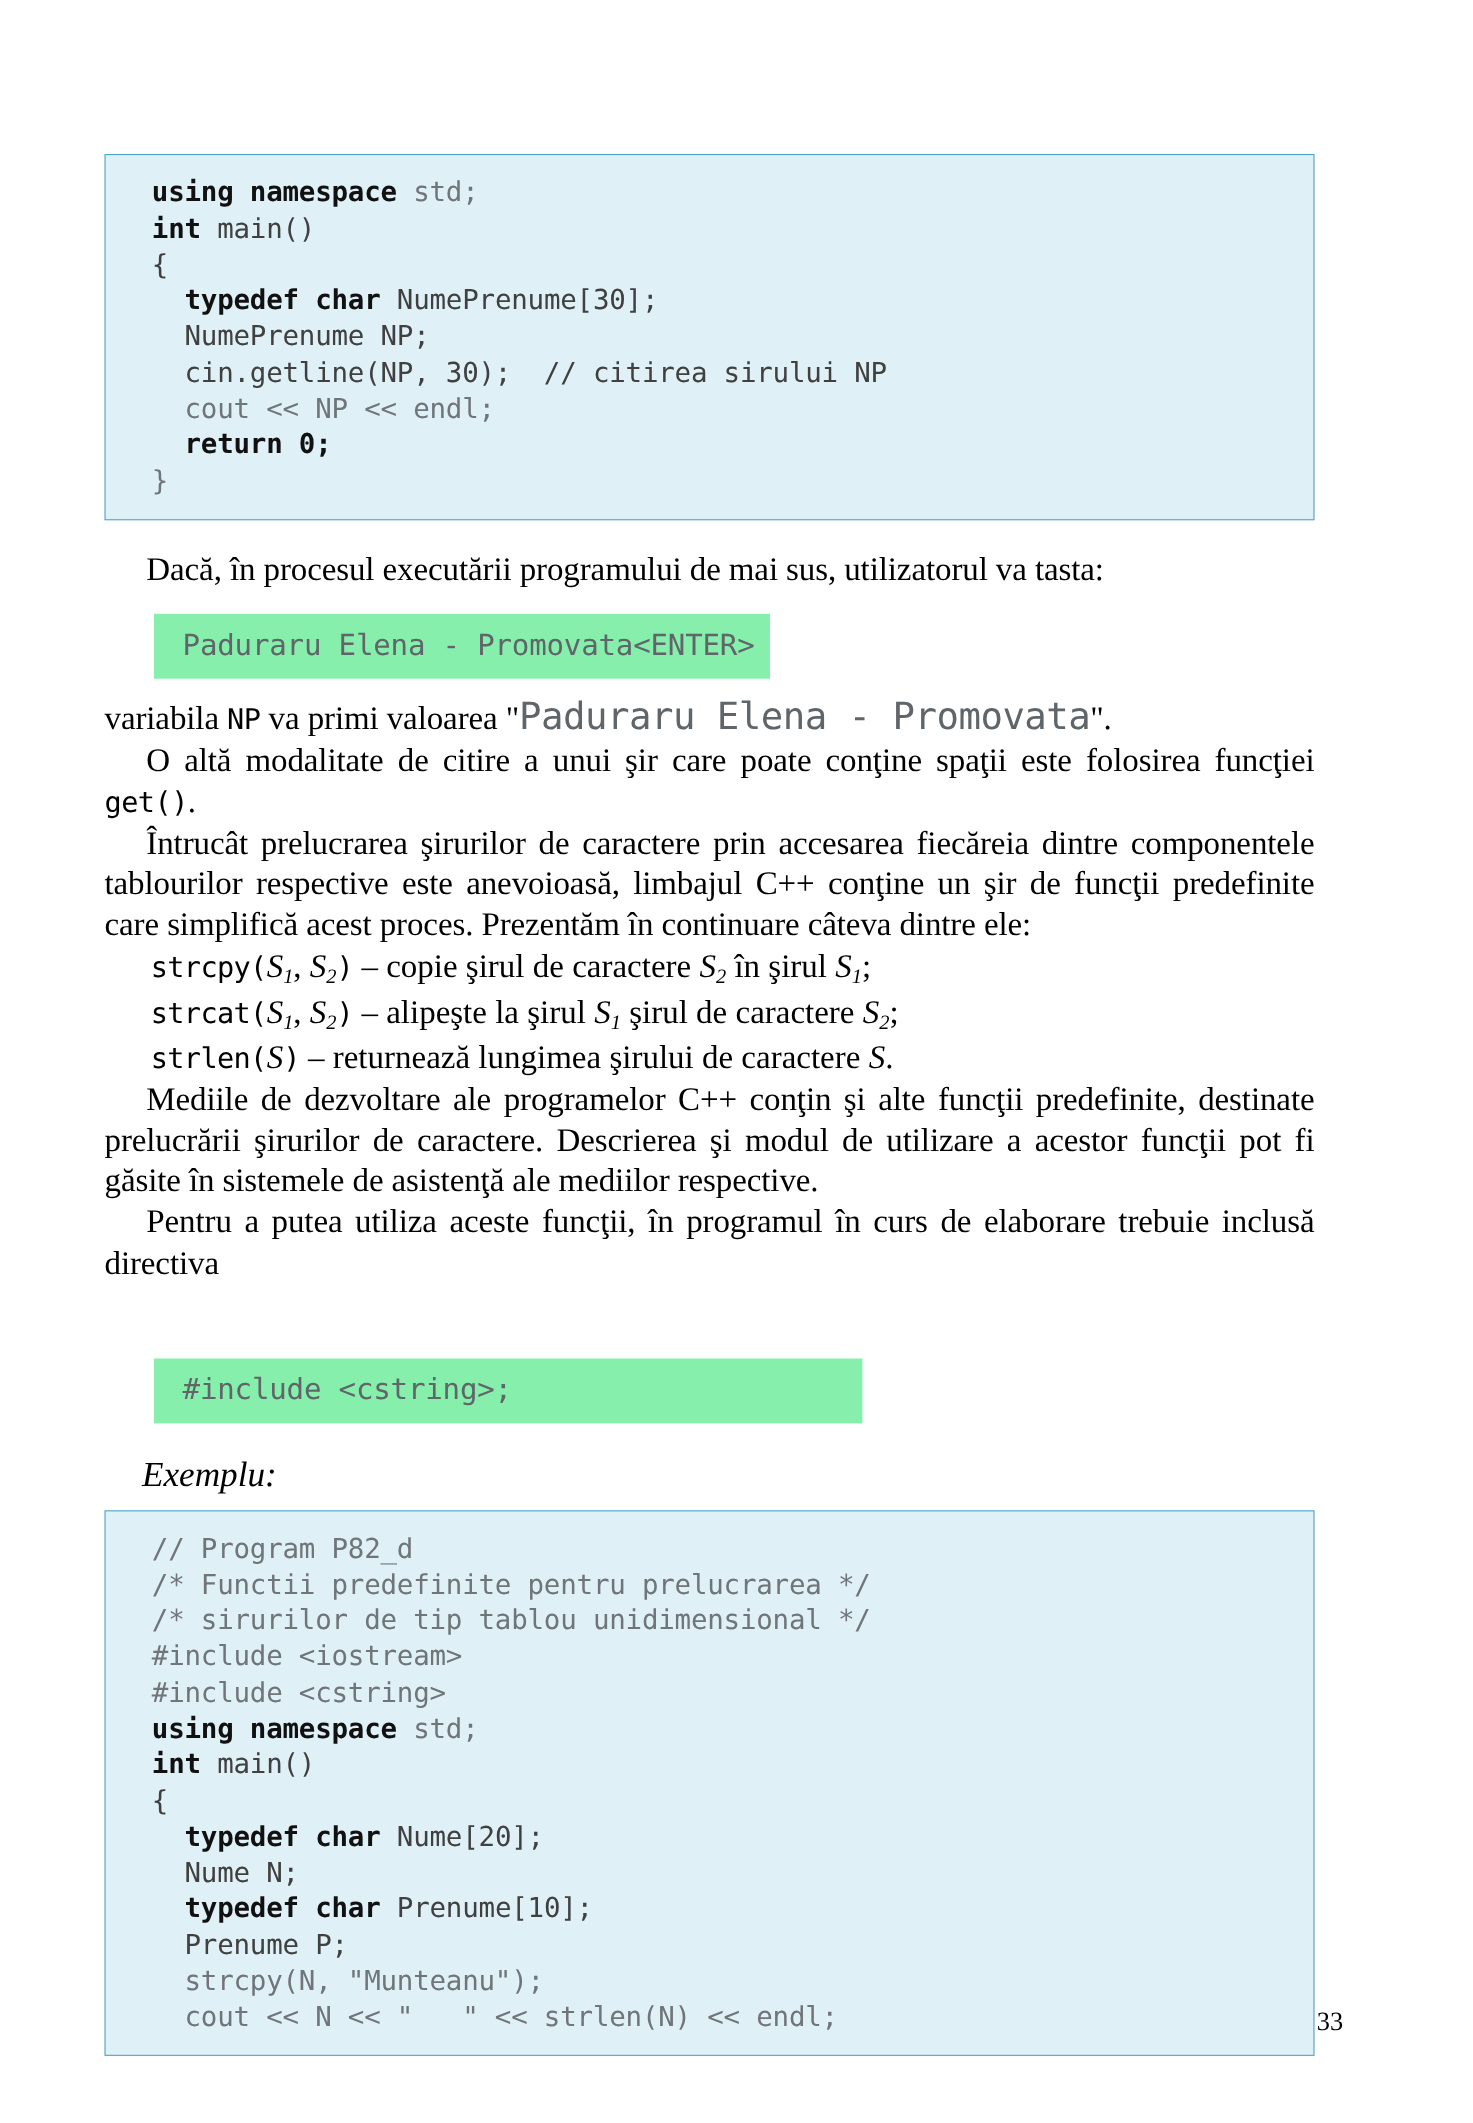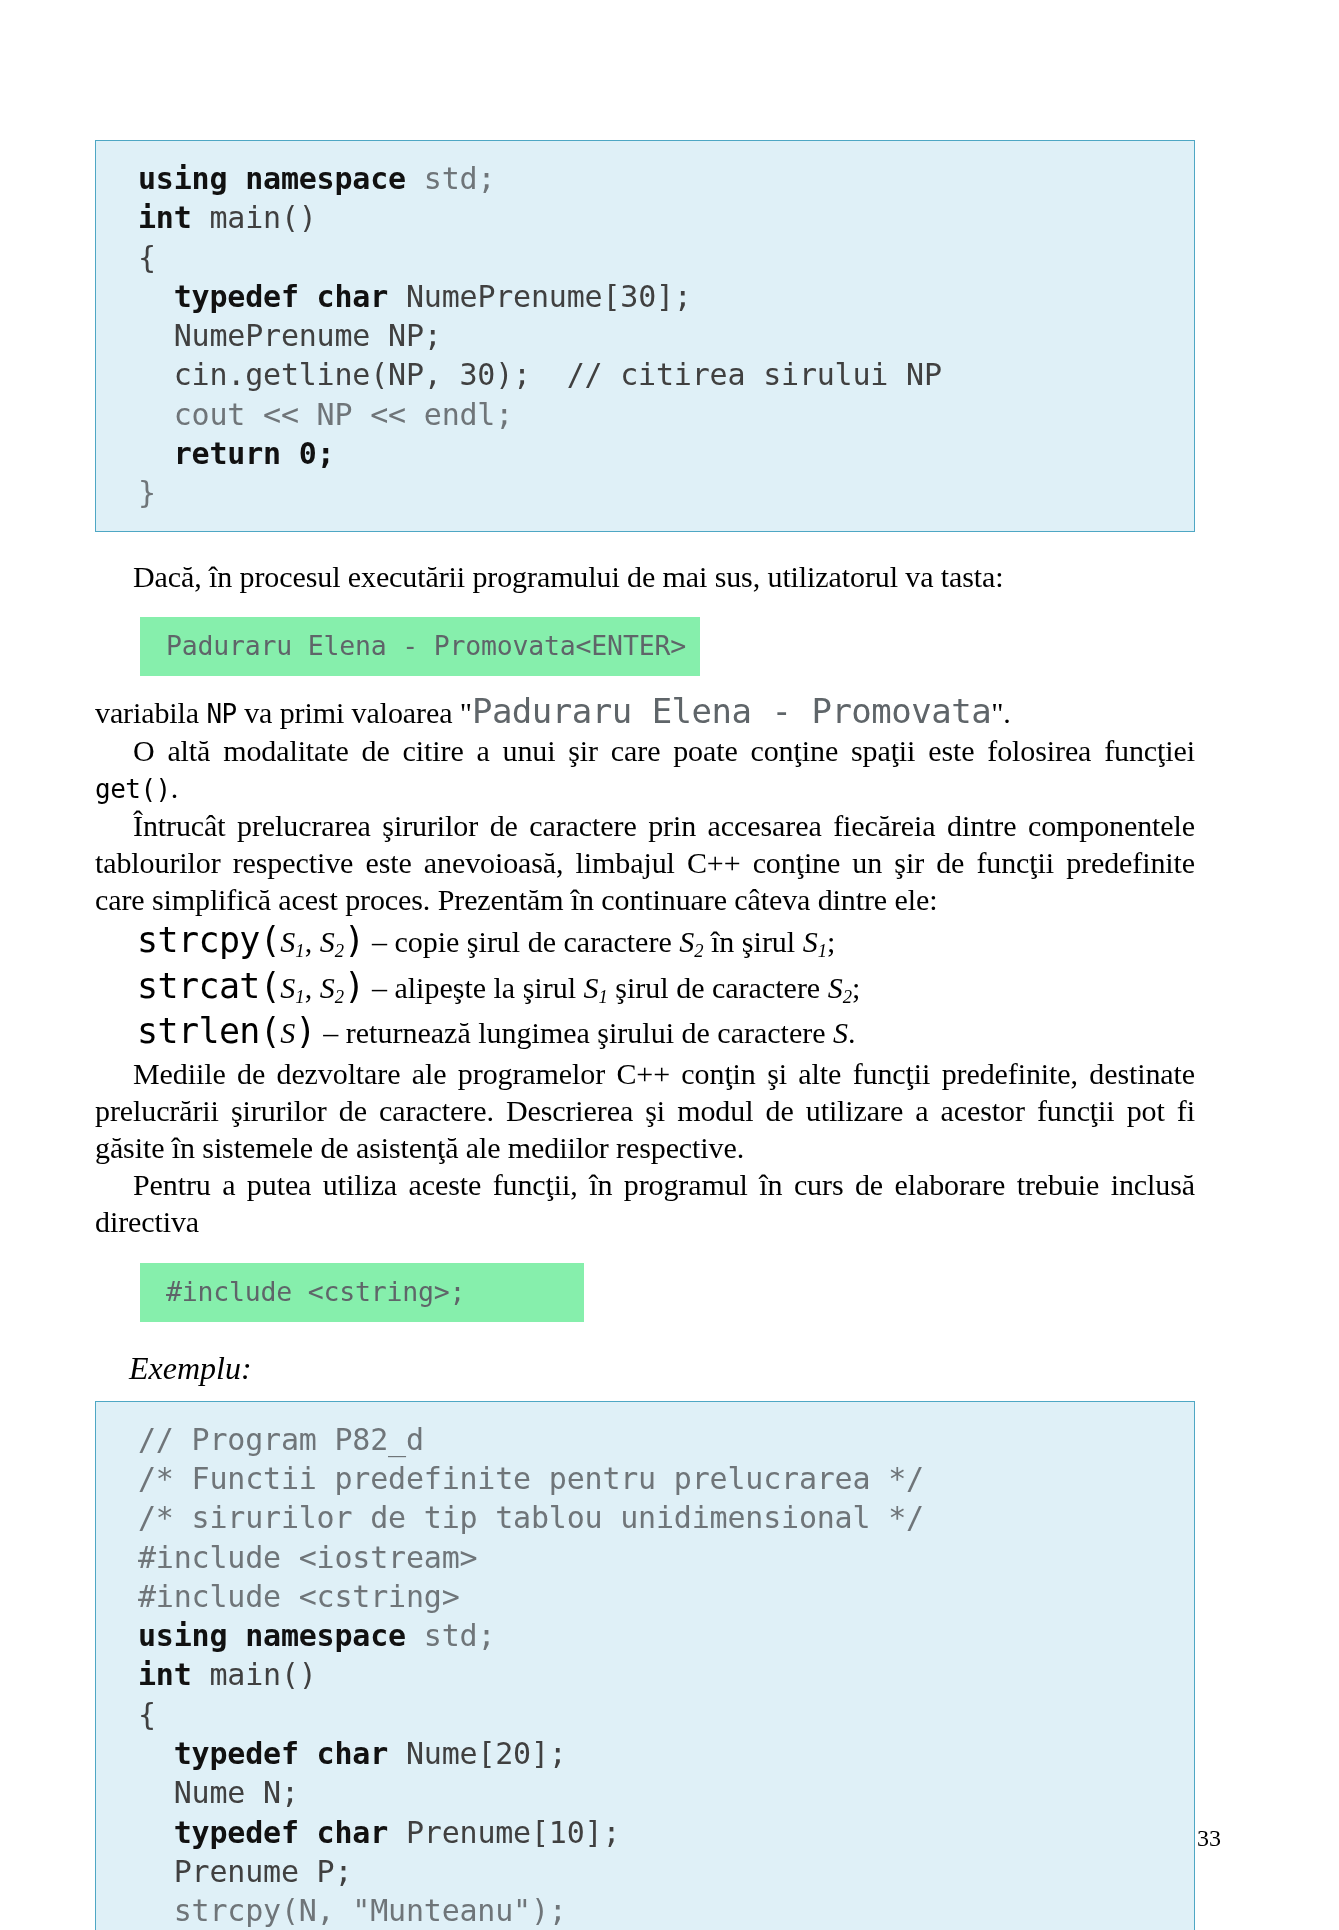--- a/index.html
+++ b/index.html
@@ -30,21 +30,21 @@
     width: 1100px;
   }
 
   
   .codeblock {
     background: #dff0f7;
     border: 1.5px solid #4ea7c4;
     box-sizing: border-box;
     padding: 18px 0 18px 42px;
     font-family: "DejaVu Sans Mono", monospace;
-    font-size: 30px;
+    font-size: 25px;
     line-height: 1.31;
     letter-spacing: -0.2px;
     color: #1d1d1d;
     white-space: pre;
   }
   .codeblock .ln { display: block; min-height: 1.31em; }
   .kw { font-weight: bold; color: #111111; }
   .dim { color: #6f7579; }
   .plain { color: #404040; }
 
@@ -56,21 +56,21 @@
     padding: 12px 26px 14px 26px;
     font-family: "DejaVu Sans Mono", monospace;
     font-size: 26.5px;
     line-height: 1.25;
     color: #5f6569;
     letter-spacing: -0.2px;
     white-space: pre;
   }
   .snippet-wrap { margin: 22px 0 14px 45px; }
   .snippet.w1 { width: 560px; }
-  .snippet.w2 { width: 444px; }
+  .snippet.w2 { width: 644px; margin-top: 46px; }
 
   
   p.body {
     font-size: 30px;
     line-height: 1.24;
     margin: 0;
     text-align: justify;
     text-justify: inter-word;
     letter-spacing: -0.1px;
   }
@@ -91,21 +91,21 @@
   
   .funcline {
     font-size: 30px;
     line-height: 1.30;
     margin: 0;
     padding-left: 42px;
     white-space: nowrap;
   }
   .funcname {
     font-family: "DejaVu Sans Mono", monospace;
-    font-size: 35px;
+    font-size: 26px;
     letter-spacing: -0.6px;
   }
   .mathvar { font-style: italic; font-family: "Liberation Serif", serif; }
   .mathvar sub {
     font-size: 0.62em;
     font-style: italic;
     vertical-align: -0.28em;
   }
 
   .spacer-sm { height: 14px; }

